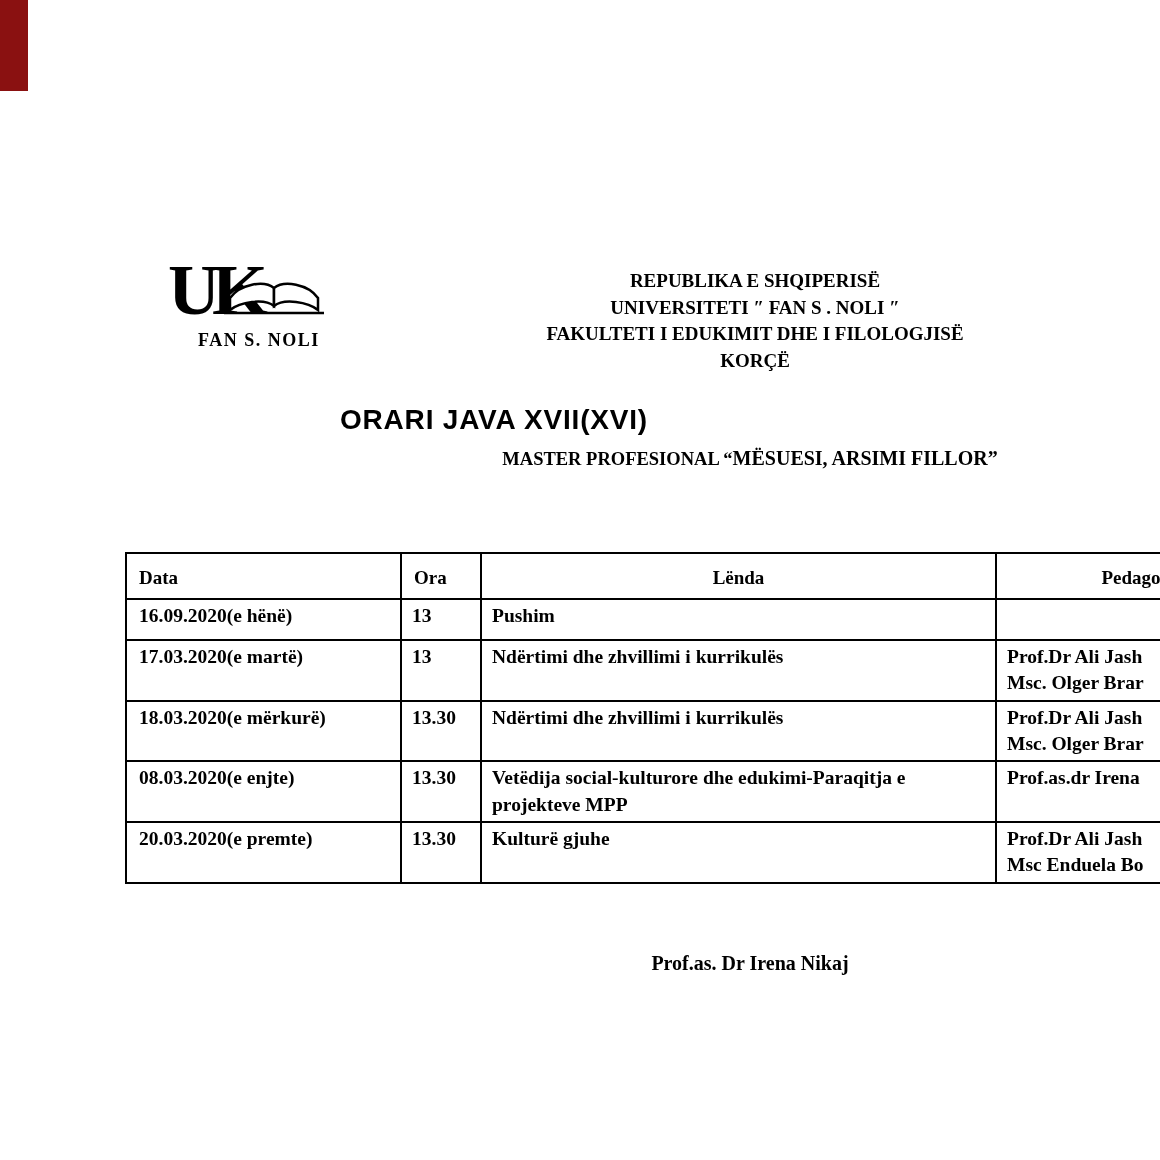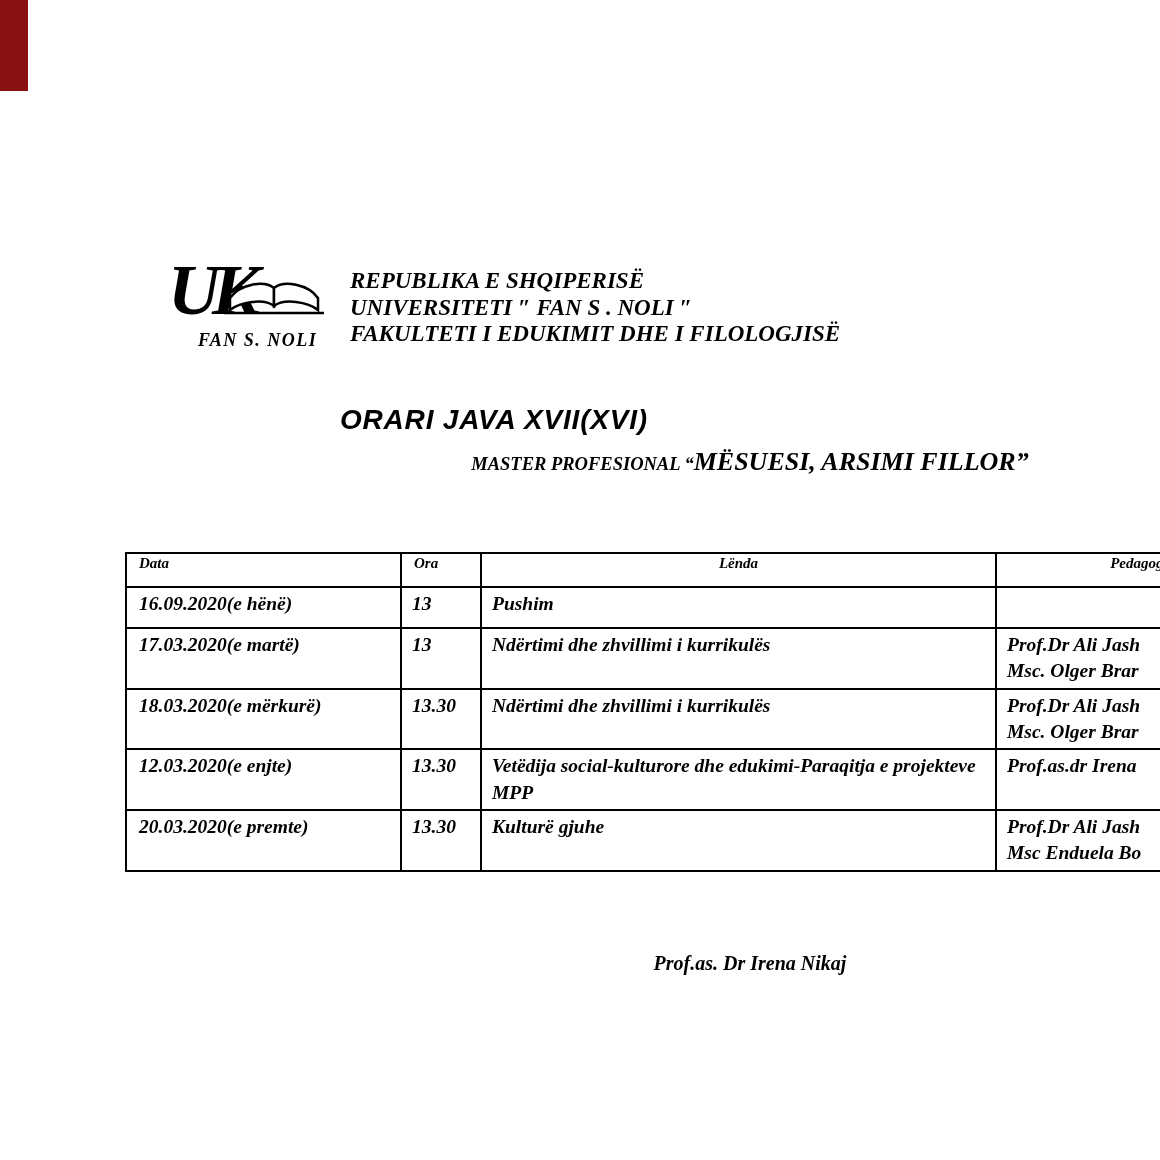--- a/index.html
+++ b/index.html
@@ -9,81 +9,82 @@
   }
   .corner-strip{position:absolute;left:0;top:0;width:28px;height:91px;background:#8a1111;}
 
   
   .logo{position:absolute;left:168px;top:250px;width:175px;}
   .logo svg{display:block;}
   .logo-caption{font-size:18px;font-weight:bold;letter-spacing:1.5px;margin-left:30px;margin-top:-4px;}
 
   
   .letterhead{
-    position:absolute;left:350px;top:268px;width:810px;
-    font-weight:bold;font-size:23px;line-height:26.5px;
+    position:absolute;left:350px;top:268px;width:810px;text-align:center;
+    font-weight:bold;font-size:19px;line-height:26.5px;
   }
 
   .doc-title{
     position:absolute;left:340px;top:404px;width:820px;text-align:left;
     font-family:"Liberation Sans",sans-serif;font-weight:bold;font-size:28px;letter-spacing:.8px;
   }
   .subtitle{position:absolute;left:200px;top:447px;width:1100px;text-align:center;font-weight:bold;}
   .subtitle .prefix{font-size:18.5px;}
-  .subtitle .emph{font-size:26px;}
+  .subtitle .emph{font-size:20px;}
   .course{position:absolute;left:340px;top:477px;width:820px;text-align:center;font-weight:bold;font-size:19px;}
   .year{position:absolute;left:340px;top:503px;width:820px;text-align:center;font-weight:bold;font-size:20px;}
 
   
   .schedule{
     position:absolute;left:125px;top:552px;width:1160px;
     border-collapse:collapse;table-layout:fixed;
   }
   .schedule th,.schedule td{
     border:2px solid #000;vertical-align:top;font-weight:bold;
     padding:3px 10px;overflow:hidden;
   }
-  .schedule th{font-size:15px;height:28px;padding-top:1px;}
+  .schedule th{font-size:19px;height:28px;padding-top:13px;}
   .schedule td{font-size:19.5px;line-height:1.35;}
   .schedule .al{text-align:left;padding-left:12px;}
   .schedule .ac{text-align:center;}
   .schedule tbody tr:nth-child(1){height:41px;}
   .schedule tbody tr:nth-child(2){height:54px;}
   .schedule tbody tr:nth-child(3){height:54px;}
   .schedule tbody tr:nth-child(4){height:55px;}
   .schedule tbody tr:nth-child(5){height:55px;}
   .tline{display:block;}
 
   
   .sig-role{position:absolute;left:340px;top:895px;width:820px;text-align:center;font-weight:bold;font-size:23px;}
   .sig-name{position:absolute;left:340px;top:952px;width:820px;text-align:center;font-weight:bold;font-size:20px;}
 </style>
 </head>
 <body>
 
-<div class="page" style="background: rgb(255, 255, 255); font-style: italic;">
+<div class="page" style="background: rgb(255, 255, 255);">
 
   <div class="corner-strip" style="background: rgb(138, 17, 17);"></div>
 
   <div class="logo">
     <svg width="170" height="84" viewBox="0 0 170 84">
       <text x="0" y="64" font-family="Liberation Serif, serif" font-weight="bold" font-size="72" letter-spacing="-8" fill="#000">UK</text>
       <g>
         <path d="M62 48 C72 34 96 30 106 38 L106 56 C96 48 72 52 62 60 Z" fill="#ffffff" stroke="#000" stroke-width="2.5"></path>
         <path d="M150 48 C140 34 116 30 106 38 L106 56 C116 48 140 52 150 60 Z" fill="#ffffff" stroke="#000" stroke-width="2.5"></path>
         <line x1="56" y1="63" x2="156" y2="63" stroke="#000" stroke-width="2.5"></line>
       </g>
     </svg>
     <div class="logo-caption">FAN S. NOLI</div>
   </div>
 
   <div class="letterhead">
     <div>REPUBLIKA E SHQIPERISË</div>
     <div>UNIVERSITETI  ″ FAN  S . NOLI ″</div>
     <div>FAKULTETI I EDUKIMIT DHE I FILOLOGJISË</div>
+    <div>KORÇË</div>
   </div>
 
   <div class="doc-title">ORARI JAVA XVII(XVI)</div>
 
   <div class="subtitle">
     <span class="prefix">MASTER  PROFESIONAL “</span><span class="emph">MËSUESI, ARSIMI FILLOR”</span>
   </div>
 
 
   <table class="schedule">
@@ -120,21 +121,21 @@
       <tr>
         <td class="al">18.03.2020(e mërkurë)</td>
         <td>13.30</td>
         <td>Ndërtimi dhe zhvillimi i kurrikulës</td>
         <td>
           <span class="tline">Prof.Dr Ali Jash</span>
           <span class="tline">Msc. Olger Brar</span>
         </td>
       </tr>
       <tr>
-        <td class="al">12.03.2020(e enjte)</td>
+        <td class="al">08.03.2020(e enjte)</td>
         <td>13.30</td>
         <td>Vetëdija social-kulturore dhe edukimi-Paraqitja e projekteve MPP</td>
         <td>
           <span class="tline">Prof.as.dr Irena</span>
         </td>
       </tr>
       <tr>
         <td class="al">20.03.2020(e premte)</td>
         <td>13.30</td>
         <td>Kulturë gjuhe</td>

